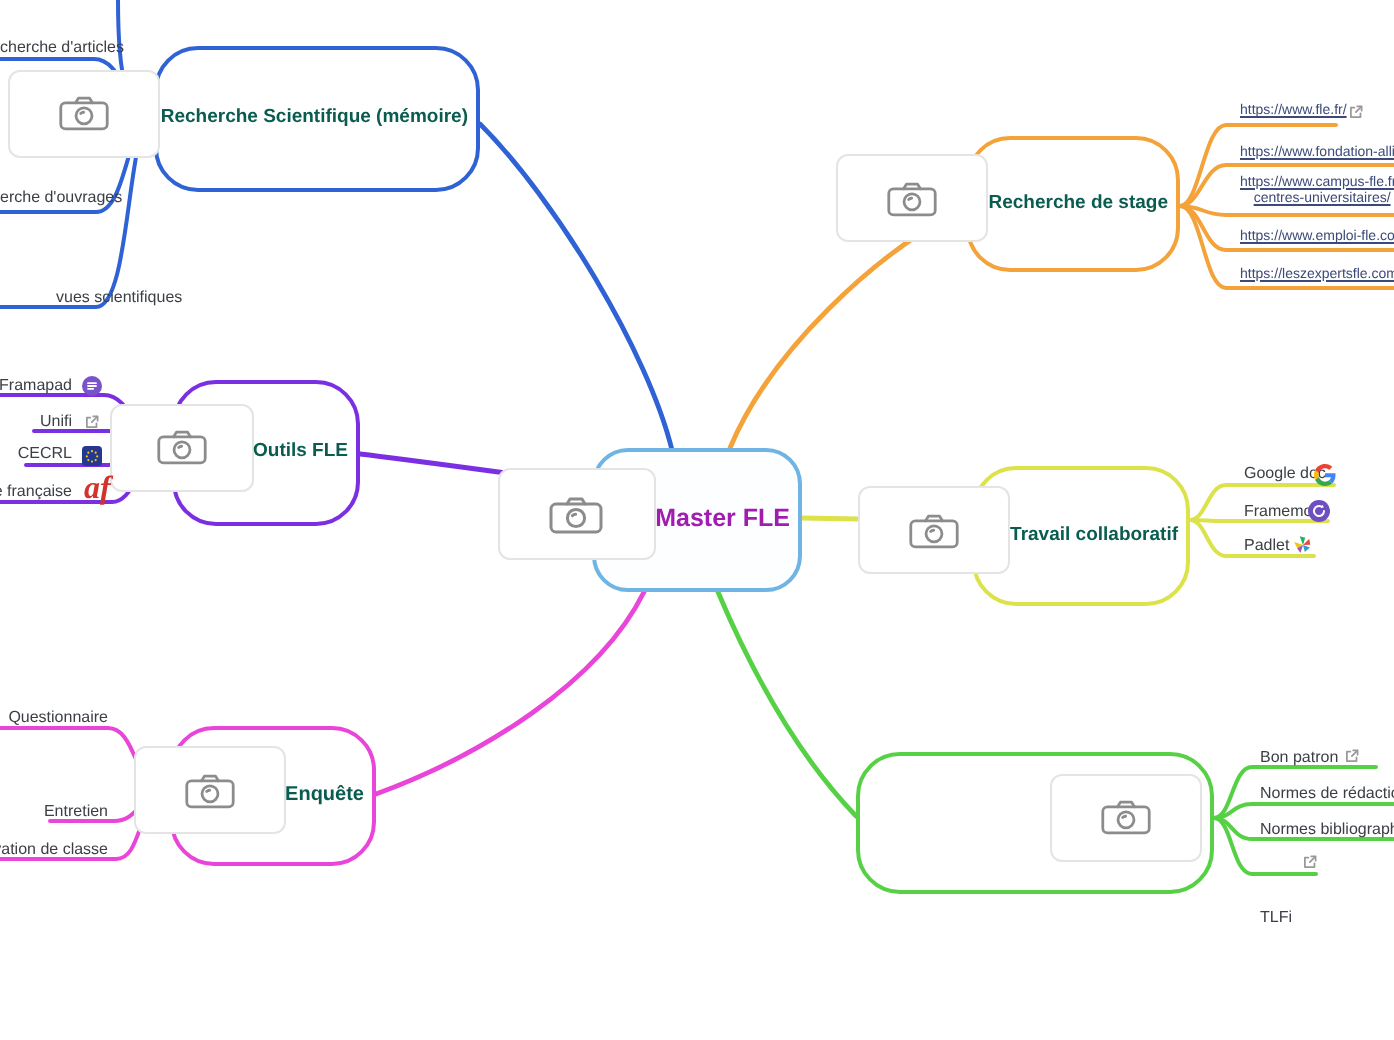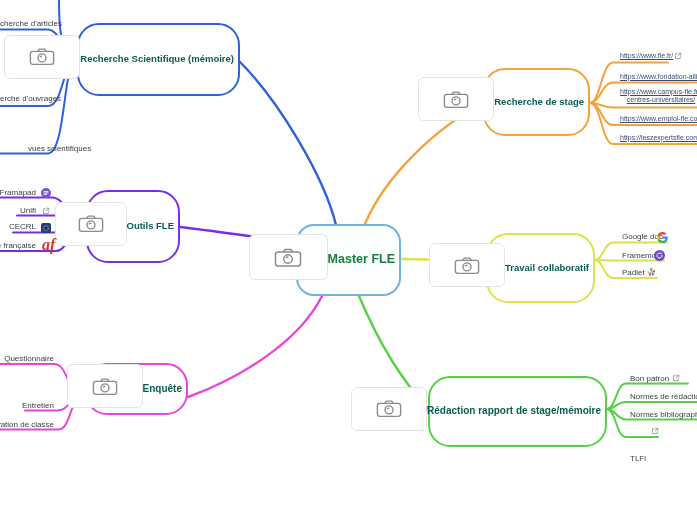--- a/index.html
+++ b/index.html
@@ -11,21 +11,21 @@
   .node{
     position:absolute;background:#fff;border:2px solid #000;border-radius:22px;
     box-sizing:border-box;display:flex;flex-direction:row;align-items:center;
     justify-content:flex-end;padding:5px 4px 7px;z-index:2;
   }
   .ph{
     width:74px;height:42px;border:1px solid #e4e4e4;border-radius:6px;background:#fff;
     display:flex;align-items:center;justify-content:center;margin-bottom:4px;flex:0 0 auto;
   }
   .title{font-size:9.5px;font-weight:bold;color:#0a5c50;white-space:nowrap;line-height:11px;}
-  .center-title{font-size:12.5px;color:#15803d;}
+  .center-title{font-size:12.5px;color:#a21caf;}
   .leaf{
     position:absolute;font-size:8px;font-weight:normal;color:#3c4046;
     white-space:nowrap;line-height:10px;z-index:3;text-align:center;
   }
   .link{
     font-size:7px;color:#3b4a78;text-decoration:underline;line-height:9px;
   }
   .two-line{line-height:8.5px;}
   .lficon{position:absolute;z-index:3;display:block;}
   .af{font-family:"Liberation Serif",serif;font-style:italic;font-weight:bold;
@@ -125,42 +125,41 @@
     <svg width="26" height="19" viewBox="0 0 28 20" fill="none" stroke="#8c8c8c" stroke-width="1.5" stroke-linejoin="round" stroke-linecap="round">
       <path d="M9.5 4.5 L11 2 h6 l1.5 2.5"></path>
         <rect x="1.5" y="4.5" width="25" height="14" rx="2.5"></rect>
       <circle cx="14" cy="11.5" r="4.3"></circle>
         <path d="M12.2 10.3 a2.4 2.4 0 0 1 1.6 -0.7"></path>
     </svg>
   </div>
   <div class="title">Travail collaboratif</div>
 </div>
 
-<div class="node" style="left:85px;top:363px;width:103px;height:52px;border-color:#e945d9;text-align:center;">
+<div class="node" style="left:85px;top:363px;width:103px;height:70px;border-color:#e945d9;text-align:center;">
   <div class="ph">
     <svg width="26" height="19" viewBox="0 0 28 20" fill="none" stroke="#8c8c8c" stroke-width="1.5" stroke-linejoin="round" stroke-linecap="round">
       <path d="M9.5 4.5 L11 2 h6 l1.5 2.5"></path>
         <rect x="1.5" y="4.5" width="25" height="14" rx="2.5"></rect>
       <circle cx="14" cy="11.5" r="4.3"></circle>
         <path d="M12.2 10.3 a2.4 2.4 0 0 1 1.6 -0.7"></path>
     </svg>
   </div>
   <div class="title" style="font-size:10px;">Enquête</div>
 </div>
 
 <div class="node" style="left:428px;top:376px;width:179px;height:71px;border-color:#56d145;">
   <div class="ph">
     <svg width="26" height="19" viewBox="0 0 28 20" fill="none" stroke="#8c8c8c" stroke-width="1.5" stroke-linejoin="round" stroke-linecap="round">
       <path d="M9.5 4.5 L11 2 h6 l1.5 2.5"></path>
         <rect x="1.5" y="4.5" width="25" height="14" rx="2.5"></rect>
       <circle cx="14" cy="11.5" r="4.3"></circle>
         <path d="M12.2 10.3 a2.4 2.4 0 0 1 1.6 -0.7"></path>
     </svg>
   </div>
-  <div class="title" style="font-size:10px;">Rédaction rapport de stage/mémoire</div>
 </div>
 
 <div class="node" style="left:296px;top:224px;width:105px;height:72px;border-color:#6fb4e3;border-radius:18px;background:#fcfeff;">
   <div class="ph" style="width:77px;height:44px;">
     <svg width="28" height="21" viewBox="0 0 28 20" fill="none" stroke="#8c8c8c" stroke-width="1.5" stroke-linejoin="round" stroke-linecap="round">
       <path d="M9.5 4.5 L11 2 h6 l1.5 2.5"></path>
         <rect x="1.5" y="4.5" width="25" height="14" rx="2.5"></rect>
       <circle cx="14" cy="11.5" r="4.3"></circle>
         <path d="M12.2 10.3 a2.4 2.4 0 0 1 1.6 -0.7"></path>
     </svg>

